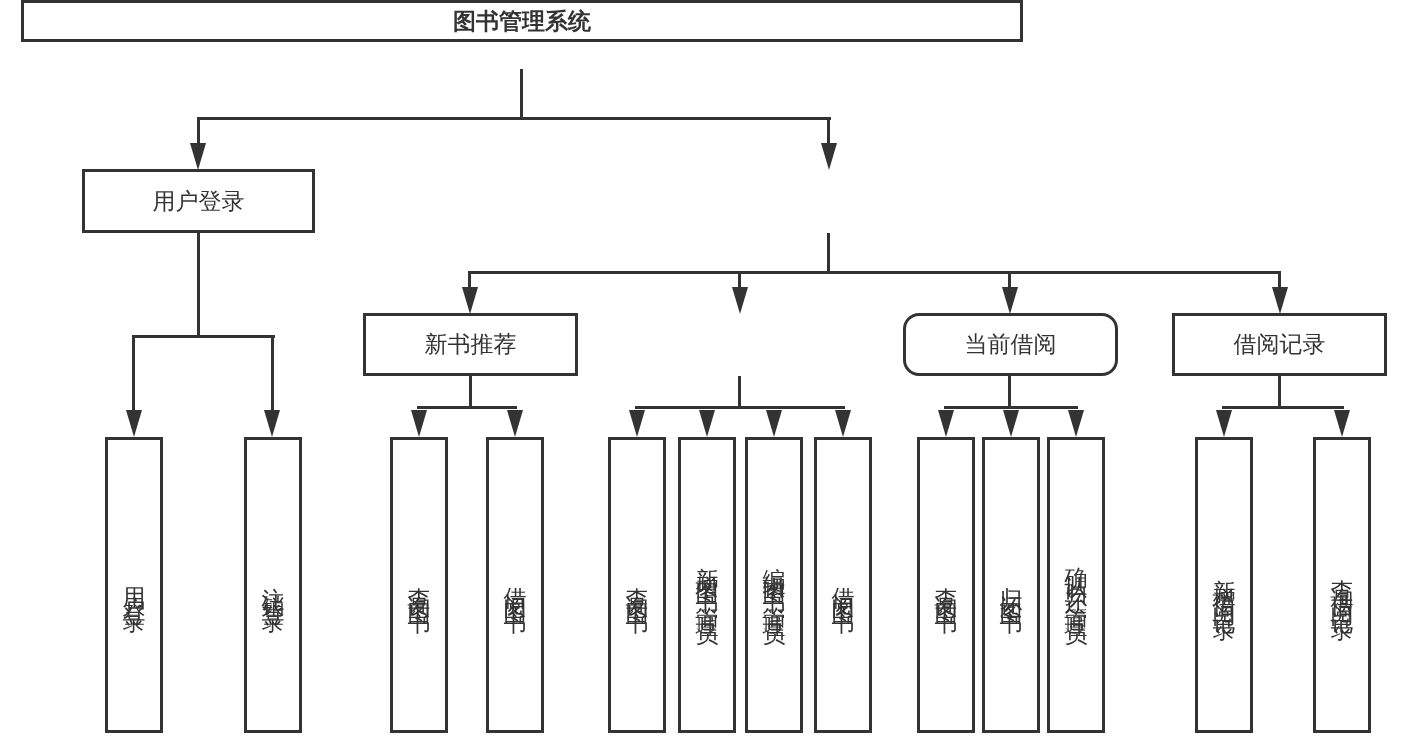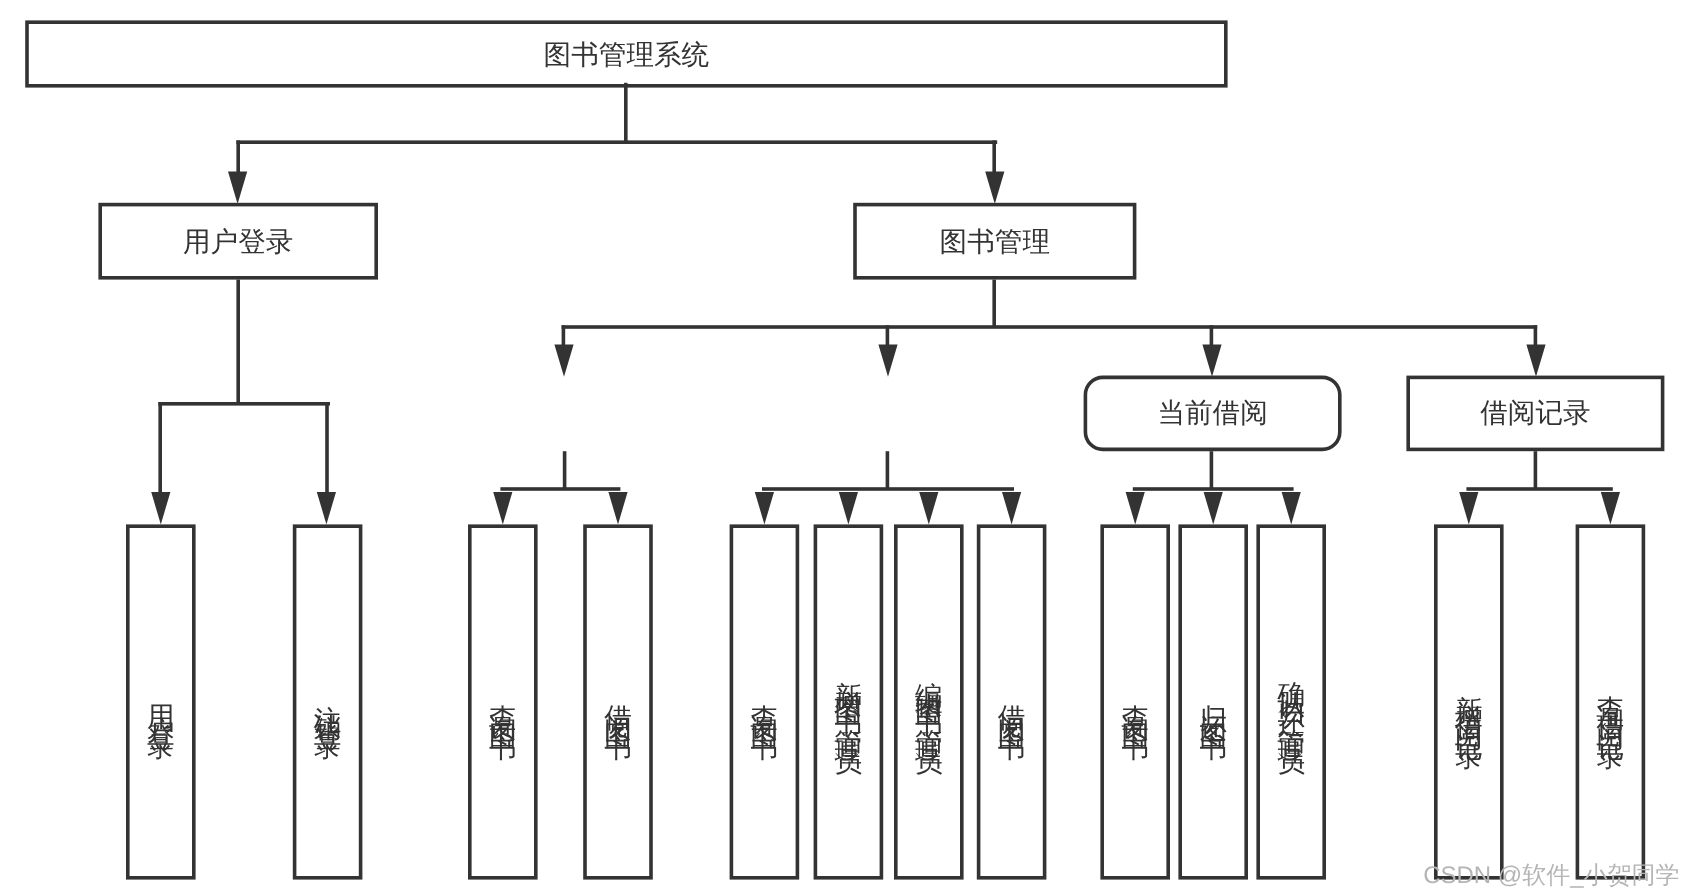--- a/index.html
+++ b/index.html
@@ -55,50 +55,50 @@
     color: #b5b5b5;
     white-space: nowrap;
     z-index: 5;
   }
 </style>
 </head>
 <body>
 
 <div class="canvas">
 
-  <div class="box" style="left:21px; top:17px; width:1002px; height:56px;">图书管理系统</div>
+  <div class="box" style="left:21px; top:0; width:1002px; height:42px;font-weight:bold;">图书管理系统</div>
 
   <div class="vline" style="left:520px; top:69px; height:50px;"></div>
   <div class="hline" style="left:197px; top:117px; width:634px;"></div>
   <div class="vline" style="left:197px; top:117px; height:28px;"></div>
   <div class="arrow" style="left:190px; top:143px;"></div>
   <div class="vline" style="left:827px; top:117px; height:28px;"></div>
   <div class="arrow" style="left:821px; top:143px;"></div>
 
   <div class="box" style="left:82px; top:169px; width:233px; height:64px;">用户登录</div>
-  <div class="box" style="left:711px; top:169px; width:236px; height:64px;">图书管理</div>
 
   <div class="vline" style="left:197px; top:233px; height:104px;"></div>
   <div class="hline" style="left:132px; top:335px; width:143px;"></div>
   <div class="vline" style="left:132px; top:335px; height:77px;"></div>
   <div class="vline" style="left:271px; top:335px; height:77px;"></div>
   <div class="arrow" style="left:126px; top:410px;"></div>
   <div class="arrow" style="left:264px; top:410px;"></div>
 
   <div class="vline" style="left:827px; top:233px; height:40px;"></div>
   <div class="hline" style="left:468px; top:271px; width:813px;"></div>
   <div class="vline" style="left:468px; top:271px; height:18px;"></div>
   <div class="vline" style="left:738px; top:271px; height:18px;"></div>
   <div class="vline" style="left:1008px; top:271px; height:18px;"></div>
   <div class="vline" style="left:1278px; top:271px; height:18px;"></div>
   <div class="arrow" style="left:462px; top:287px;"></div>
   <div class="arrow" style="left:732px; top:287px;"></div>
   <div class="arrow" style="left:1002px; top:287px;"></div>
   <div class="arrow" style="left:1272px; top:287px;"></div>
 
+  <div class="box" style="left:363px; top:313px; width:215px; height:63px;">新书推荐</div>
   <div class="box" style="left:903px; top:313px; width:215px; height:63px;border-radius:16px;">当前借阅</div>
   <div class="box" style="left:1172px; top:313px; width:215px; height:63px;">借阅记录</div>
 
   <div class="vline" style="left:469px; top:376px; height:32px;"></div>
   <div class="hline" style="left:417px; top:406px; width:100px;"></div>
   <div class="arrow" style="left:411px; top:410px;"></div>
   <div class="arrow" style="left:507px; top:410px;"></div>
 
   <div class="vline" style="left:738px; top:376px; height:32px;"></div>
   <div class="hline" style="left:635px; top:406px; width:210px;"></div>
@@ -155,15 +155,14 @@
     <span class="vtext">确认归还（管理员）</span>
   </div>
 
   <div class="box leaf" style="left:1195px; top:437px; width:58px; height:296px;">
     <span class="vtext">新增借阅记录</span>
   </div>
   <div class="box leaf" style="left:1313px; top:437px; width:58px; height:296px;">
     <span class="vtext">查询借阅记录</span>
   </div>
 
-  <div class="watermark">CSDN @软件_小贺同学</div>
 
 </div>
 
 </body></html>

